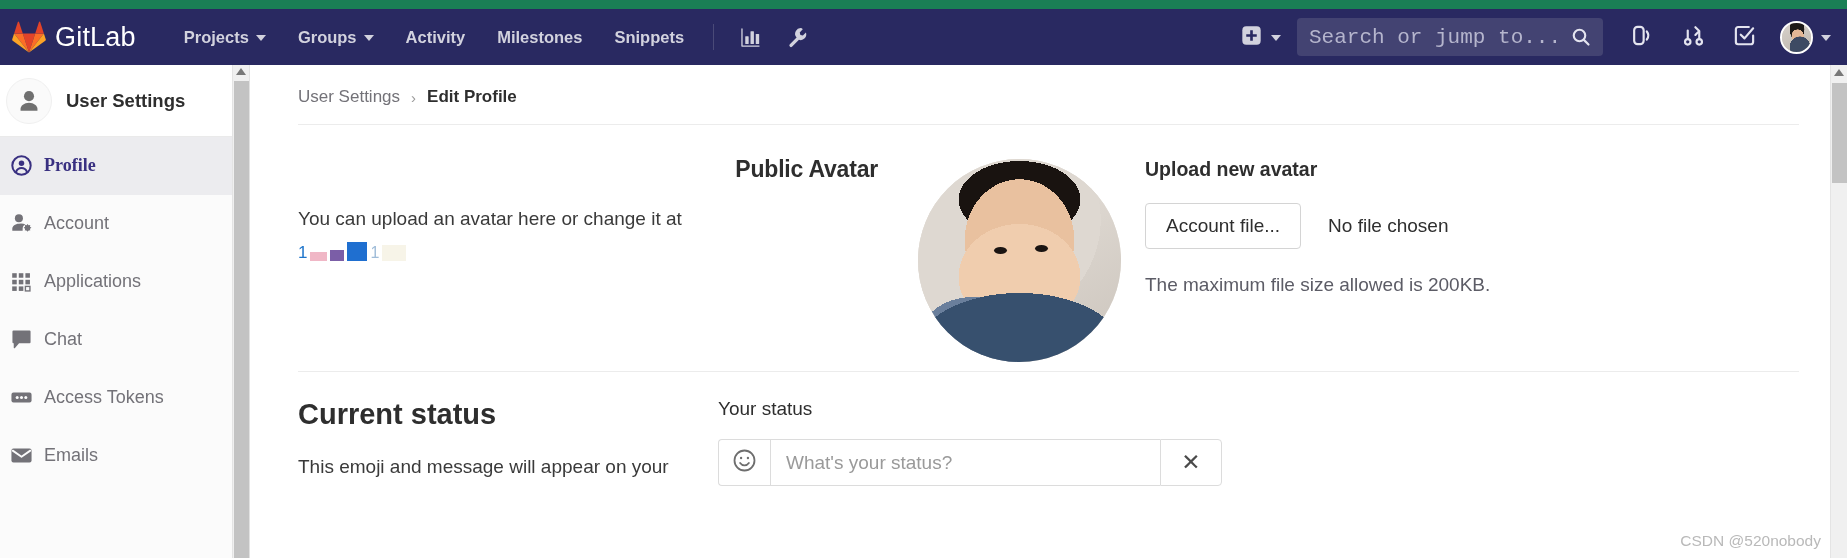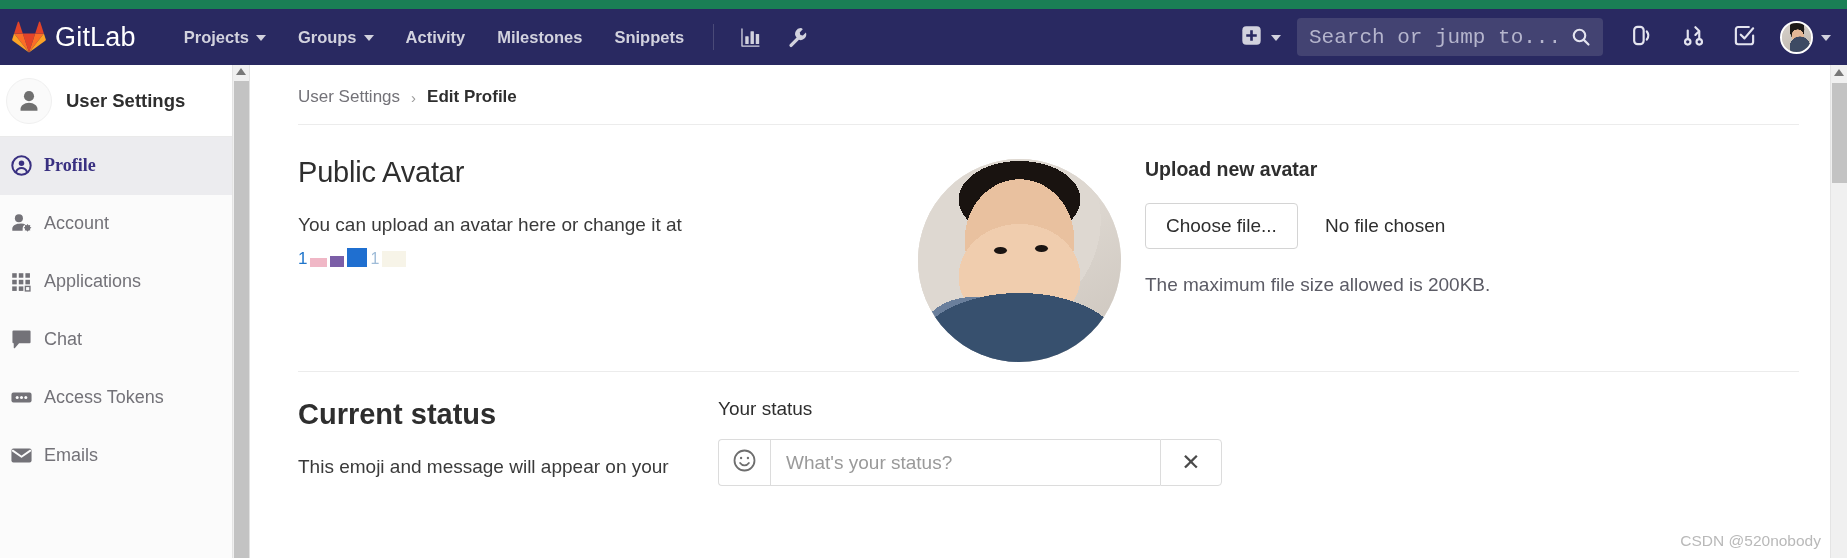--- a/index.html
+++ b/index.html
@@ -153,21 +153,21 @@
     padding-top: 22px; font-size: 17px;
   }
   .bc-link { color: #737278; cursor: pointer; }
   .bc-sep { color: #9a9a9a; font-size: 15px; }
   .bc-current { color: #2e2e2e; font-weight: bold; cursor: pointer; }
   .bc-rule { height: 1px; background: #ececec; margin-top: 17px; }
 
   .section { display: flex; padding-top: 31px; position: relative; }
   .sec-left { width: 620px; padding-right: 40px; }
   .sec-title {
-    font-size: 29px; color: #2e2e2e; font-weight: normal; letter-spacing: -.2px;
+    font-size: 23px; color: #2e2e2e; font-weight: bold; letter-spacing: -.2px; text-align: right;
   }
   .sec-desc {
     margin-top: 22px; font-size: 19px; color: #3a3a3a; line-height: 1.45;
   }
 
   
   .broken-link {
     margin-top: 6px; display: flex; align-items: flex-end; gap: 3px;
     height: 22px; overflow: hidden;
   }
@@ -508,21 +508,21 @@
 
           <div class="avatar-big">
             <span class="face"></span>
             <span class="eye-l"></span>
             <span class="eye-r"></span>
           </div>
 
           <div class="sec-right">
             <div class="up-title">Upload new avatar</div>
             <div class="up-row">
-              <button class="choose-btn">Choose file...</button>
+              <button class="choose-btn">Account file...</button>
               <span class="no-file">No file chosen</span>
             </div>
             <div class="max-size">The maximum file size allowed is 200KB.</div>
           </div>
         </div>
 
         <div class="divider2"></div>
 
         <div class="section2">
           <div class="s2-left">

